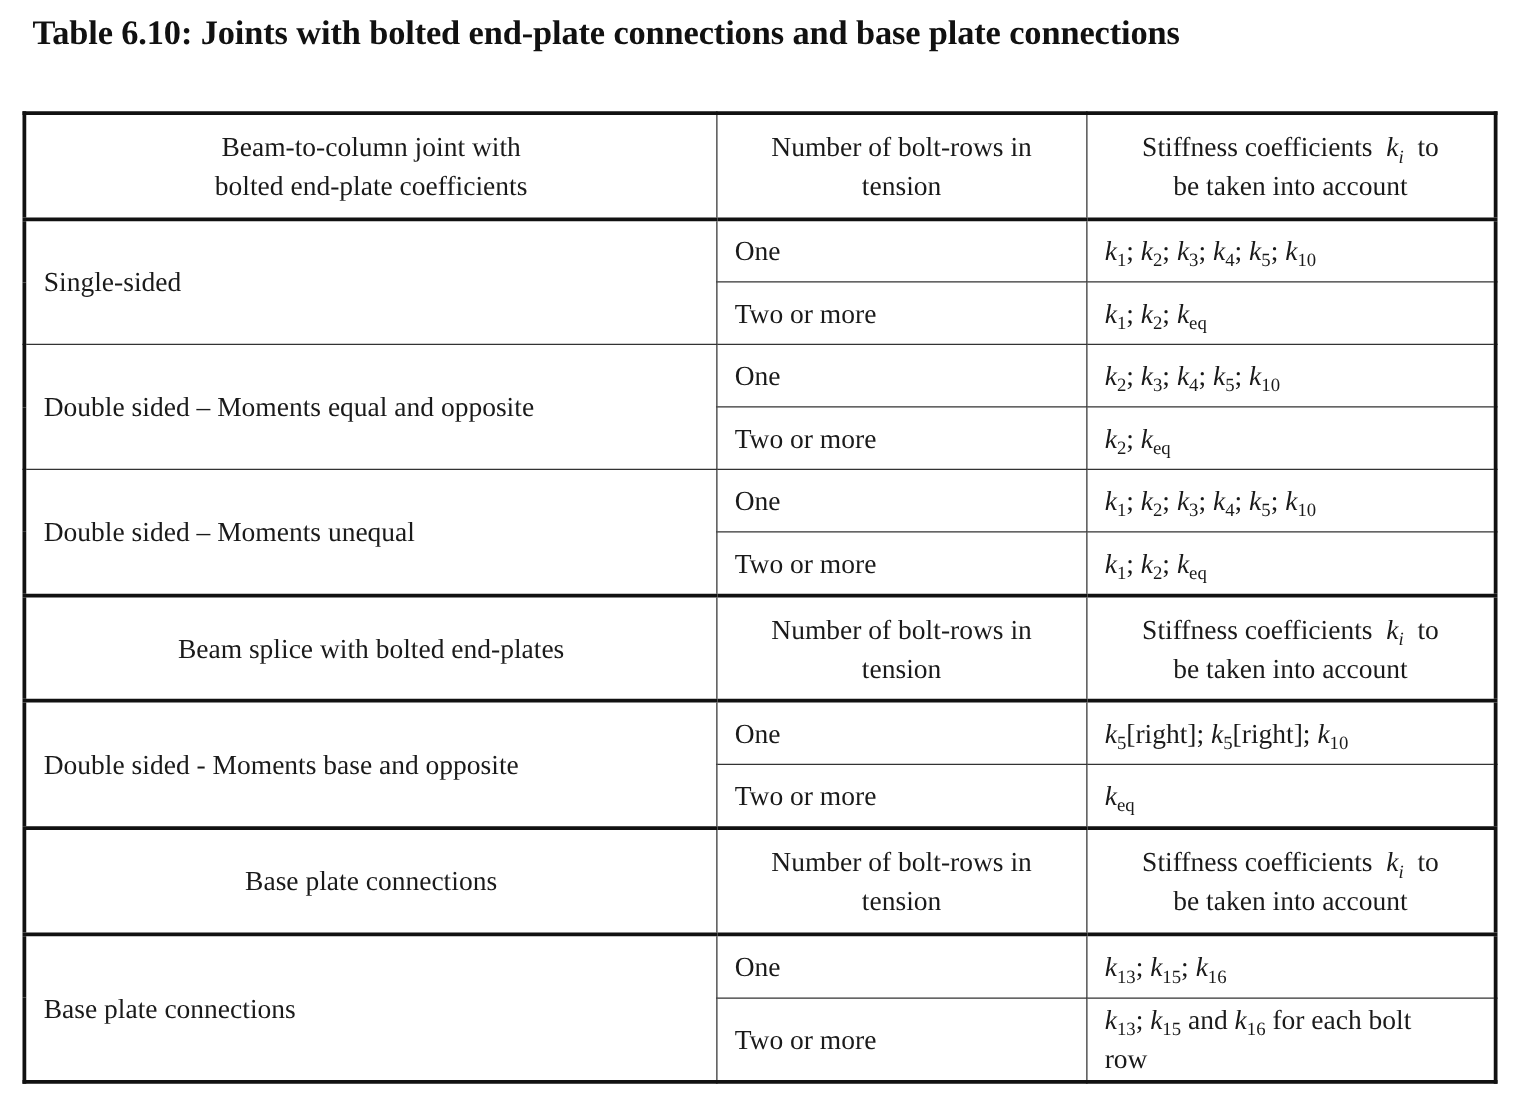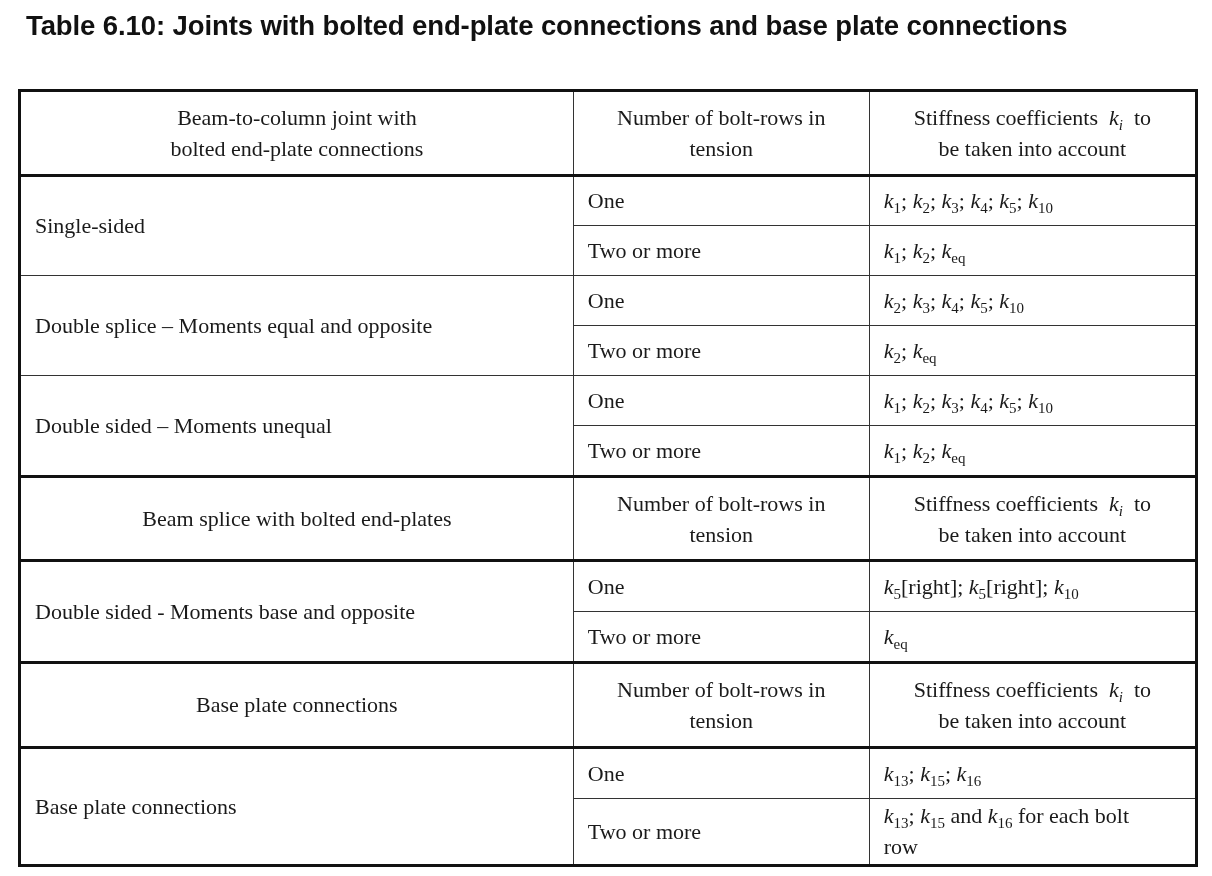--- a/index.html
+++ b/index.html
@@ -1,19 +1,19 @@
 <!DOCTYPE html>
 <html><head>
 <meta charset="utf-8">
 <style>
   html, body { margin: 0; padding: 0; background: #ffffff; }
   body { width: 1212px; height: 876px; position: relative; overflow: hidden; color: #111; }
   .title {
     position: absolute; left: 26px; top: 10px;
-    font-family: Liberation Sans, sans-serif; font-weight: bold;
+    font-family: Liberation Serif, serif; font-weight: bold;
     font-size: 27.5px; letter-spacing: -0.1px; color: #111; white-space: nowrap;
   }
   table.main {
     position: absolute; left: 18px; top: 89px;
     width: 1180px; height: 778px;
     border-collapse: collapse;
     font-family: "Liberation Serif", serif; font-size: 22px; color: #1a1a1a;
     border: 3px solid #111;
   }
   table.main td {
@@ -38,21 +38,21 @@
 <body>
 
 <div class="title">Table 6.10: Joints with bolted end-plate connections and base plate connections</div>
 
 <table class="main">
 
   <tbody>
       <tr class="hdr">
     <td class="c1 center">
       <span>Beam-to-column joint with</span><br>
-      <span>bolted end-plate connections</span>
+      <span>bolted end-plate coefficients</span>
     </td>
     <td class="c2 center">
       <span>Number of bolt-rows in</span><br>
       <span>tension</span>
     </td>
     <td class="c3 center">
       <span>Stiffness coefficients</span>&nbsp;&nbsp;<span class="k ki"><span>k</span><sub>i</sub></span>&nbsp;&nbsp;<span>to</span><br>
       <span>be taken into account</span>
     </td>
   </tr>
@@ -65,21 +65,21 @@
     </td>
   </tr>
   <tr class="sub">
     <td class="c2">Two or more</td>
     <td class="c3">
       <span class="k">k</span><sub>1</sub>; <span class="k">k</span><sub>2</sub>; <span class="k">k</span><sub>eq</sub>
     </td>
   </tr>
 
   <tr class="sub">
-    <td class="c1" rowspan="2">Double splice – Moments equal and opposite</td>
+    <td class="c1" rowspan="2">Double sided – Moments equal and opposite</td>
     <td class="c2">One</td>
     <td class="c3">
       <span class="k">k</span><sub>2</sub>; <span class="k">k</span><sub>3</sub>; <span class="k">k</span><sub>4</sub>; <span class="k">k</span><sub>5</sub>; <span class="k">k</span><sub>10</sub>
     </td>
   </tr>
   <tr class="sub">
     <td class="c2">Two or more</td>
     <td class="c3">
       <span class="k">k</span><sub>2</sub>; <span class="k">k</span><sub>eq</sub>
     </td>

